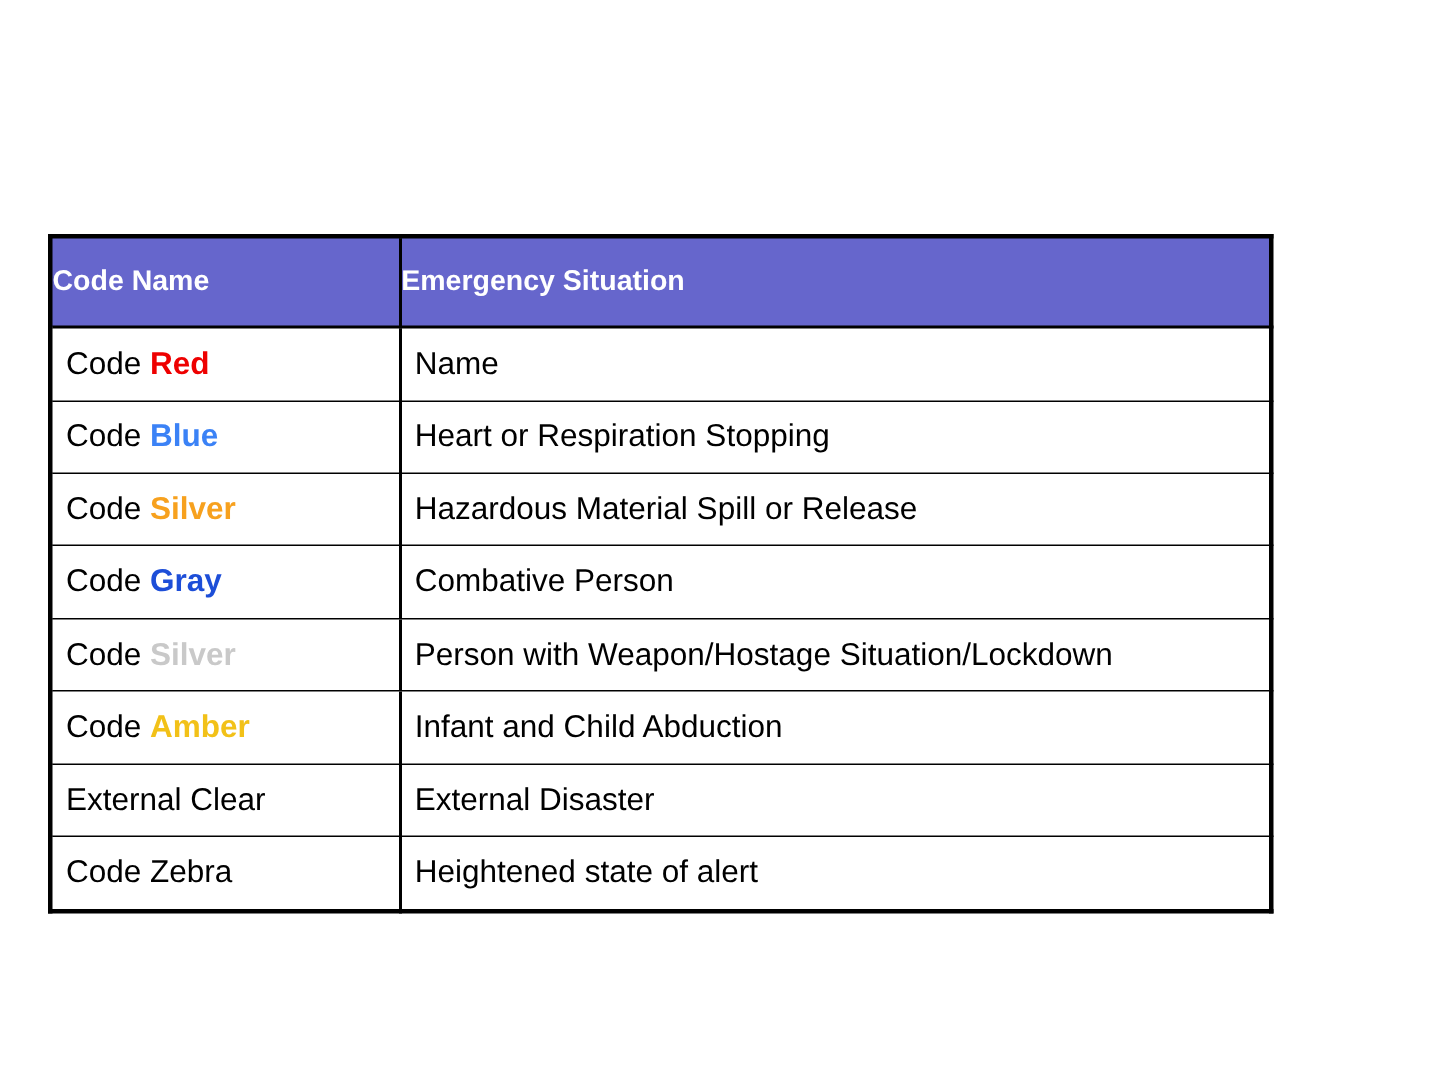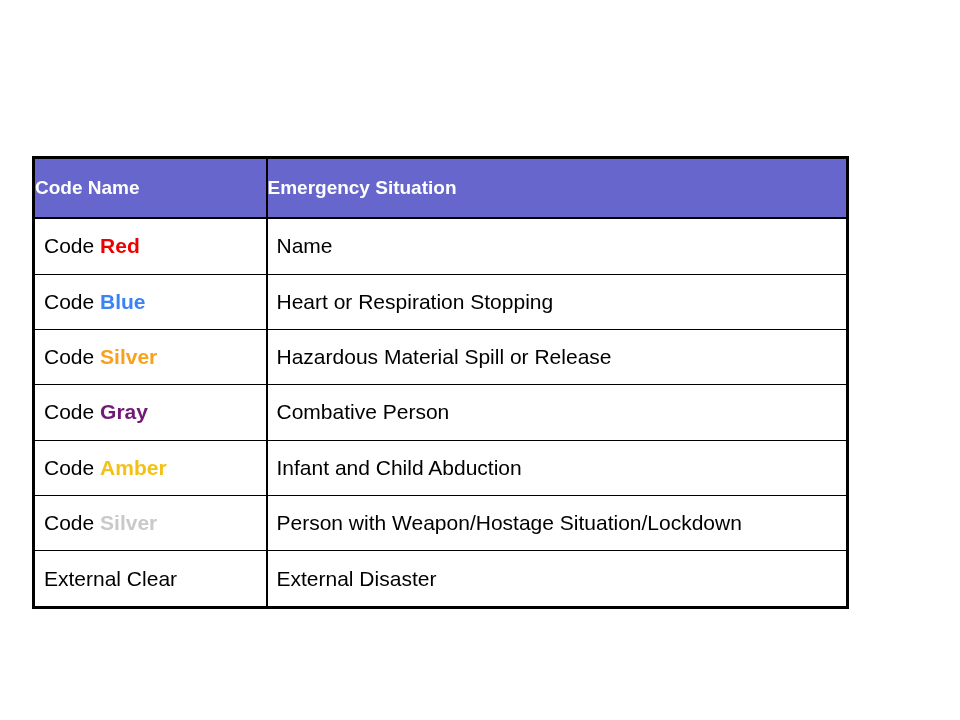--- a/index.html
+++ b/index.html
@@ -80,30 +80,34 @@
       </tr>
       <tr>
         <td class="code-name-cell"><span>Code</span> <span class="code-word" style="color: #3b82f6;">Blue</span></td>
         <td>Heart or Respiration Stopping</td>
       </tr>
       <tr>
         <td class="code-name-cell"><span>Code</span> <span class="code-word" style="color: rgb(247, 161, 30);">Silver</span></td>
         <td>Hazardous Material Spill or Release</td>
       </tr>
       <tr>
-        <td class="code-name-cell"><span>Code</span> <span class="code-word" style="color: #701a75;">Gray</span></td>
+        <td class="code-name-cell"><span>Code</span> <span class="code-word" style="color: #1d4ed8;">Gray</span></td>
         <td>Combative Person</td>
+      </tr>
+      <tr>
+        <td class="code-name-cell"><span>Code</span> <span class="code-word" style="color: rgb(201, 201, 201);">Silver</span></td>
+        <td>Person with Weapon/Hostage Situation/Lockdown</td>
       </tr>
       <tr>
         <td class="code-name-cell"><span>Code</span> <span class="code-word" style="color: rgb(242, 193, 24);">Amber</span></td>
         <td>Infant and Child Abduction</td>
       </tr>
       <tr>
-        <td class="code-name-cell"><span>Code</span> <span class="code-word" style="color: rgb(201, 201, 201);">Silver</span></td>
-        <td>Person with Weapon/Hostage Situation/Lockdown</td>
+        <td class="code-name-cell"><span>External Clear</span> <span class="code-word"></span></td>
+        <td>External Disaster</td>
       </tr>
       <tr>
-        <td class="code-name-cell"><span>External Clear</span> <span class="code-word"></span></td>
-        <td>External Disaster</td>
+        <td class="code-name-cell"><span>Code Zebra</span> <span class="code-word"></span></td>
+        <td>Heightened state of alert</td>
       </tr>
     </tbody>
   </table>
 </div>
 
 </body></html>

